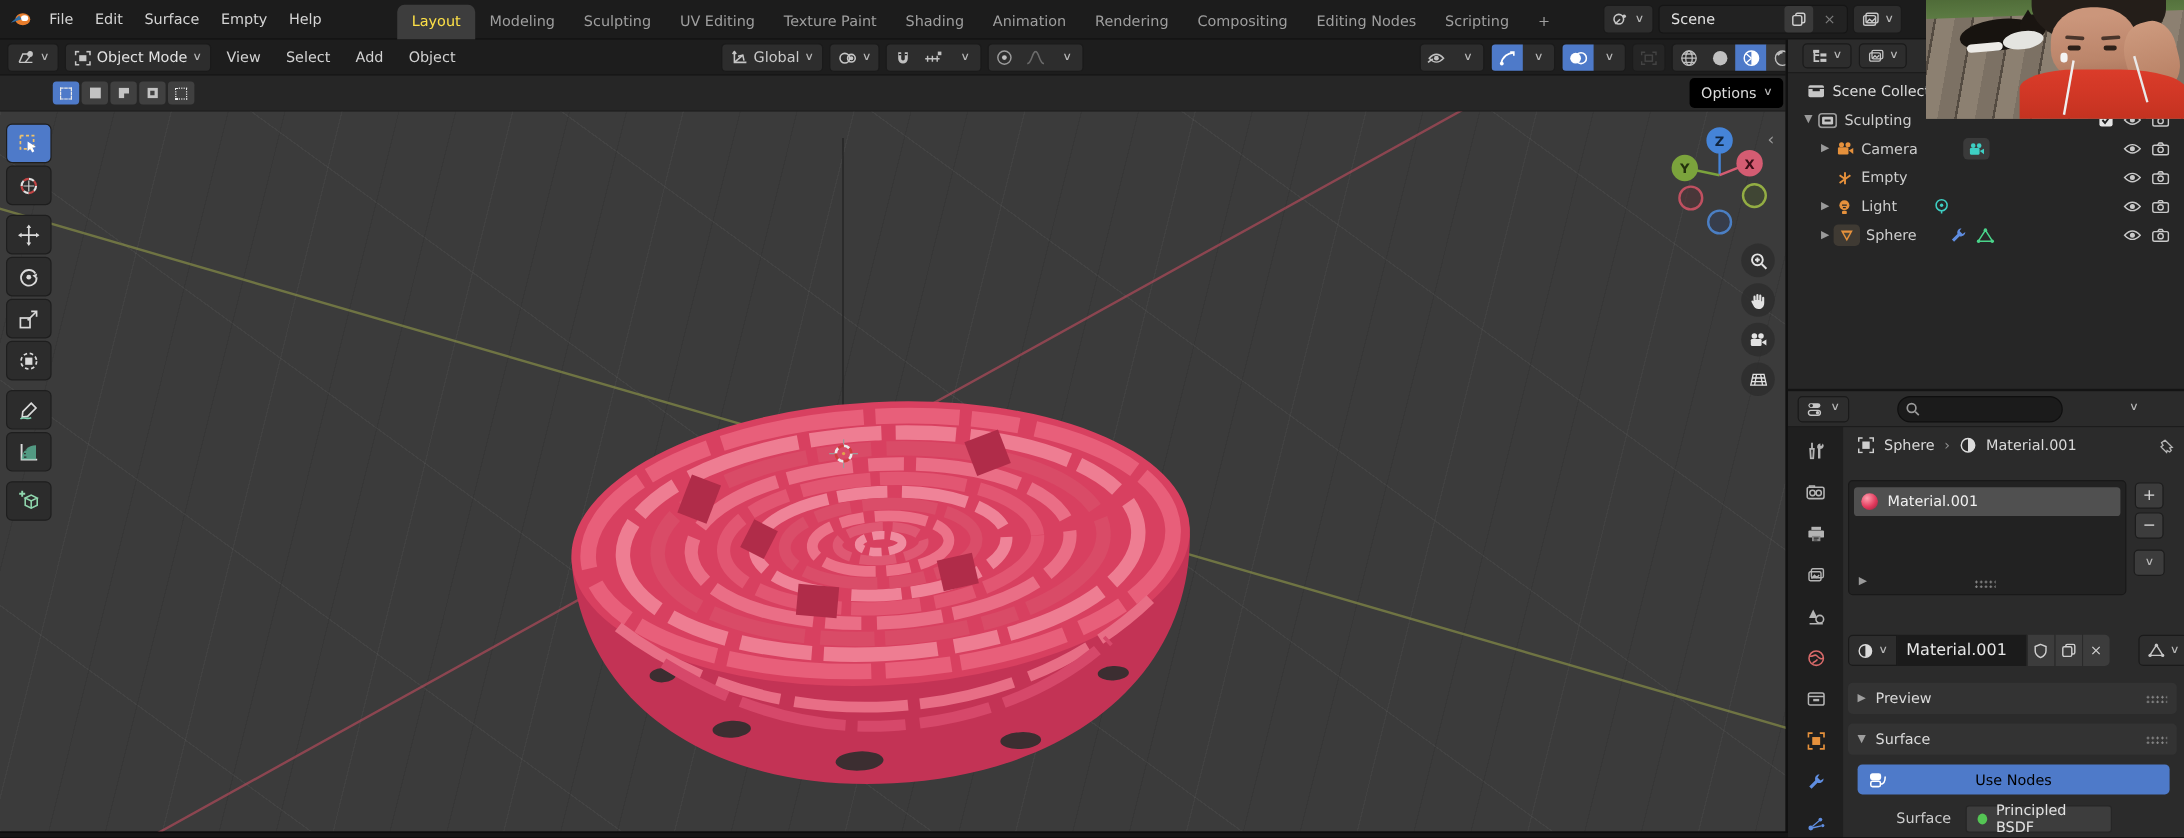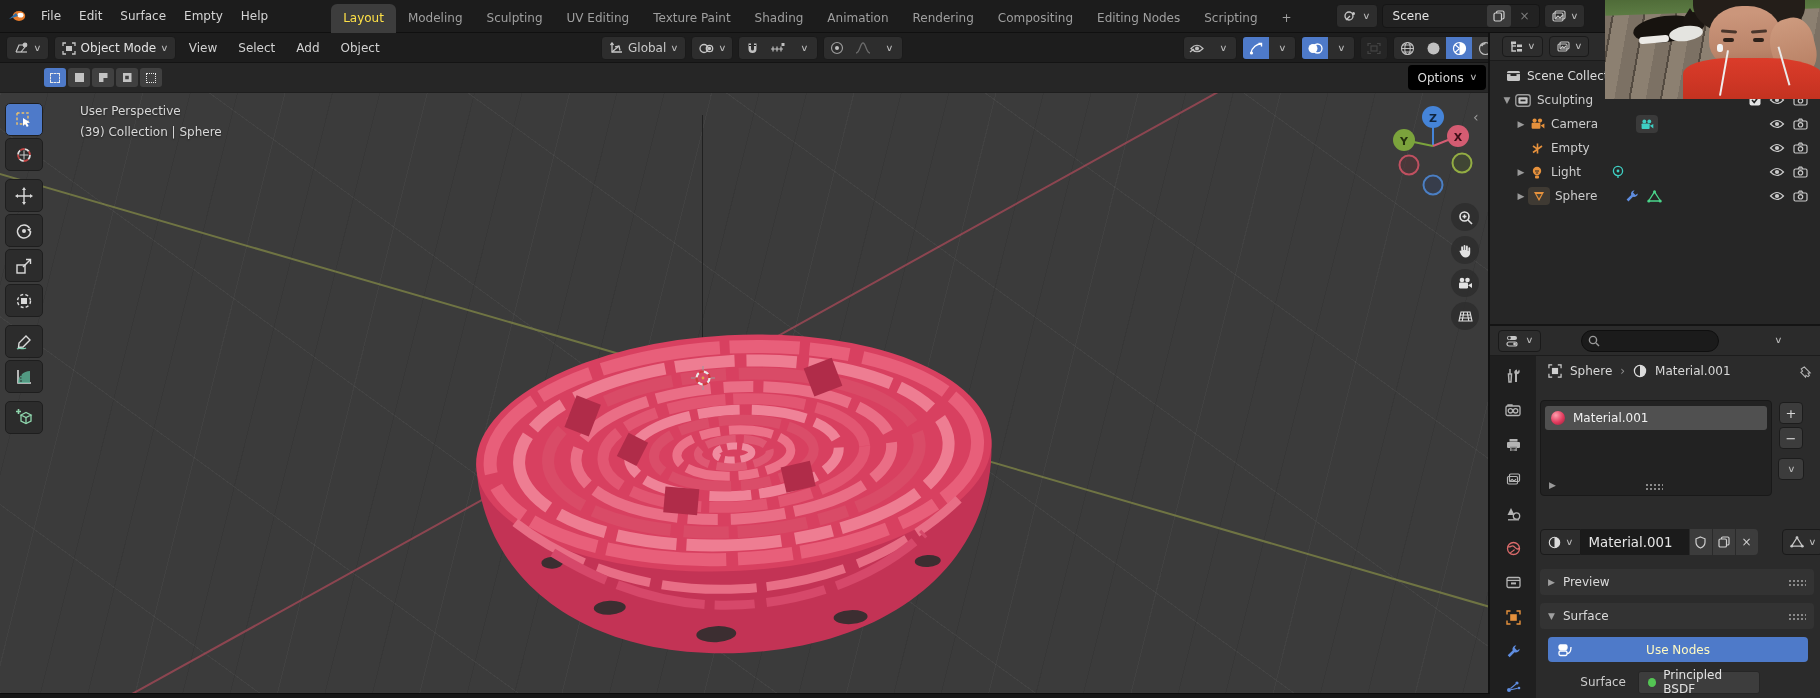--- a/index.html
+++ b/index.html
@@ -77,21 +77,21 @@
   .crumb{position:absolute;left:12px;top:8px;display:flex;align-items:center;gap:8px;color:#d8d8d8;}
   .slotbox{position:absolute;left:4px;top:44px;width:232px;height:96px;background:#222222;border:1px solid #191919;border-radius:4px;}
   .slotrow{position:absolute;left:4px;top:5px;width:222px;height:24px;background:#505050;border-radius:3px;display:flex;align-items:center;gap:8px;padding:0 6px;color:#f0f0f0;}
   .matball{width:14px;height:14px;border-radius:50%;background:radial-gradient(circle at 35% 30%,#ff9fae,#e23a5d 55%,#8c1f39);}
   .sq-btn{position:absolute;width:24px;height:22px;background:#3c3c3c;border:1px solid #1c1c1c;border-radius:4px;display:flex;align-items:center;justify-content:center;color:#d8d8d8;font-size:13px;}
   .grip{width:18px;height:7px;background-image:radial-gradient(#8a8a8a 1px, transparent 1.1px);background-size:4px 4px;}
   .dbrow{position:absolute;left:4px;top:173px;height:26px;display:flex;align-items:center;}
   .dbfield{width:108px;height:26px;background:#1b1b1b;border-top:1px solid #0f0f0f;color:#e6e6e6;border:none;padding:0 8px;outline:none;}
   .dbbtn{width:23px;height:26px;background:#3c3c3c;display:flex;align-items:center;justify-content:center;color:#cfcfcf;border-left:1px solid #2a2a2a;}
   .sect{position:absolute;left:4px;width:274px;height:26px;background:#333333;border-radius:4px;display:flex;align-items:center;gap:8px;padding:0 8px;color:#dadada;}
-  .usenodes{position:absolute;left:12px;top:281px;width:260px;height:25px;background:#4e7ac9;border-radius:4px;display:flex;align-items:center;justify-content:center;color:#fef9c3;}
+  .usenodes{position:absolute;left:12px;top:281px;width:260px;height:25px;background:#4e7ac9;border-radius:4px;display:flex;align-items:center;justify-content:center;color:#000000;}
   .kvrow{position:absolute;left:0;width:286px;height:24px;display:flex;align-items:center;}
   .kvlabel{width:102px;text-align:right;padding-right:12px;color:#cccccc;}
   .kvbtn{width:122px;height:23px;background:#3d3d3d;border:1px solid #262626;border-radius:3px;display:flex;align-items:center;gap:7px;padding:0 9px;color:#e2e2e2;}
 
   
   .statusbar{position:absolute;left:0;top:693px;width:1490px;height:5px;background:#161616;border-top:1px solid #0c0c0c;}
 
   
   .webcam{position:absolute;left:1605px;top:0;width:215px;height:99px;overflow:hidden;z-index:20;filter:saturate(.95);background:#7e7365;}
   .wc-deck{position:absolute;left:-20px;top:0;width:260px;height:120px;background:repeating-linear-gradient(100deg,#8d8070 0 15px,#7c7163 15px 29px,#544b40 29px 31px);}
@@ -397,24 +397,20 @@
       </g>
     </svg>
 
     <svg class="abs" style="left:690px;top:272px;z-index:3" width="26" height="26" viewBox="0 0 26 26">
       <path d="M13 1v6M13 19v6M1 13h6M19 13h6" stroke="#9a9a9a" stroke-width="1"></path>
       <circle cx="13" cy="13" r="6.5" fill="none" stroke="#e9e9e9" stroke-width="2.2" stroke-dasharray="5.1 5.1"></circle>
       <circle cx="13" cy="13" r="6.5" fill="none" stroke="#cf3d3d" stroke-width="2.2" stroke-dasharray="5.1 5.1" stroke-dashoffset="5.1"></circle>
       <circle cx="13" cy="13" r="1.4" fill="#e2a14c"></circle>
     </svg>
 
-    <div class="vp-text">
-      <div>User Perspective</div>
-      <div>(39) Collection | Sphere</div>
-    </div>
 
     <svg class="navgizmo" width="96" height="96" viewBox="0 0 96 96">
       <path d="M48 43L48 14" stroke="#4584d8" stroke-width="2"></path>
       <path d="M48 43L19 37" stroke="#7ba33c" stroke-width="2"></path>
       <path d="M48 43L73 33" stroke="#d45c72" stroke-width="2"></path>
       <circle cx="48" cy="14" r="11" fill="#4584d8"></circle>
       <circle cx="19" cy="37" r="11" fill="#7ba33c"></circle>
       <circle cx="73" cy="33" r="11" fill="#d45c72"></circle>
       <circle cx="24" cy="62" r="9.5" fill="rgba(90,50,55,.45)" stroke="#c05060" stroke-width="2"></circle>
       <circle cx="77" cy="60" r="9.5" fill="rgba(70,85,45,.45)" stroke="#93ad43" stroke-width="2"></circle>

